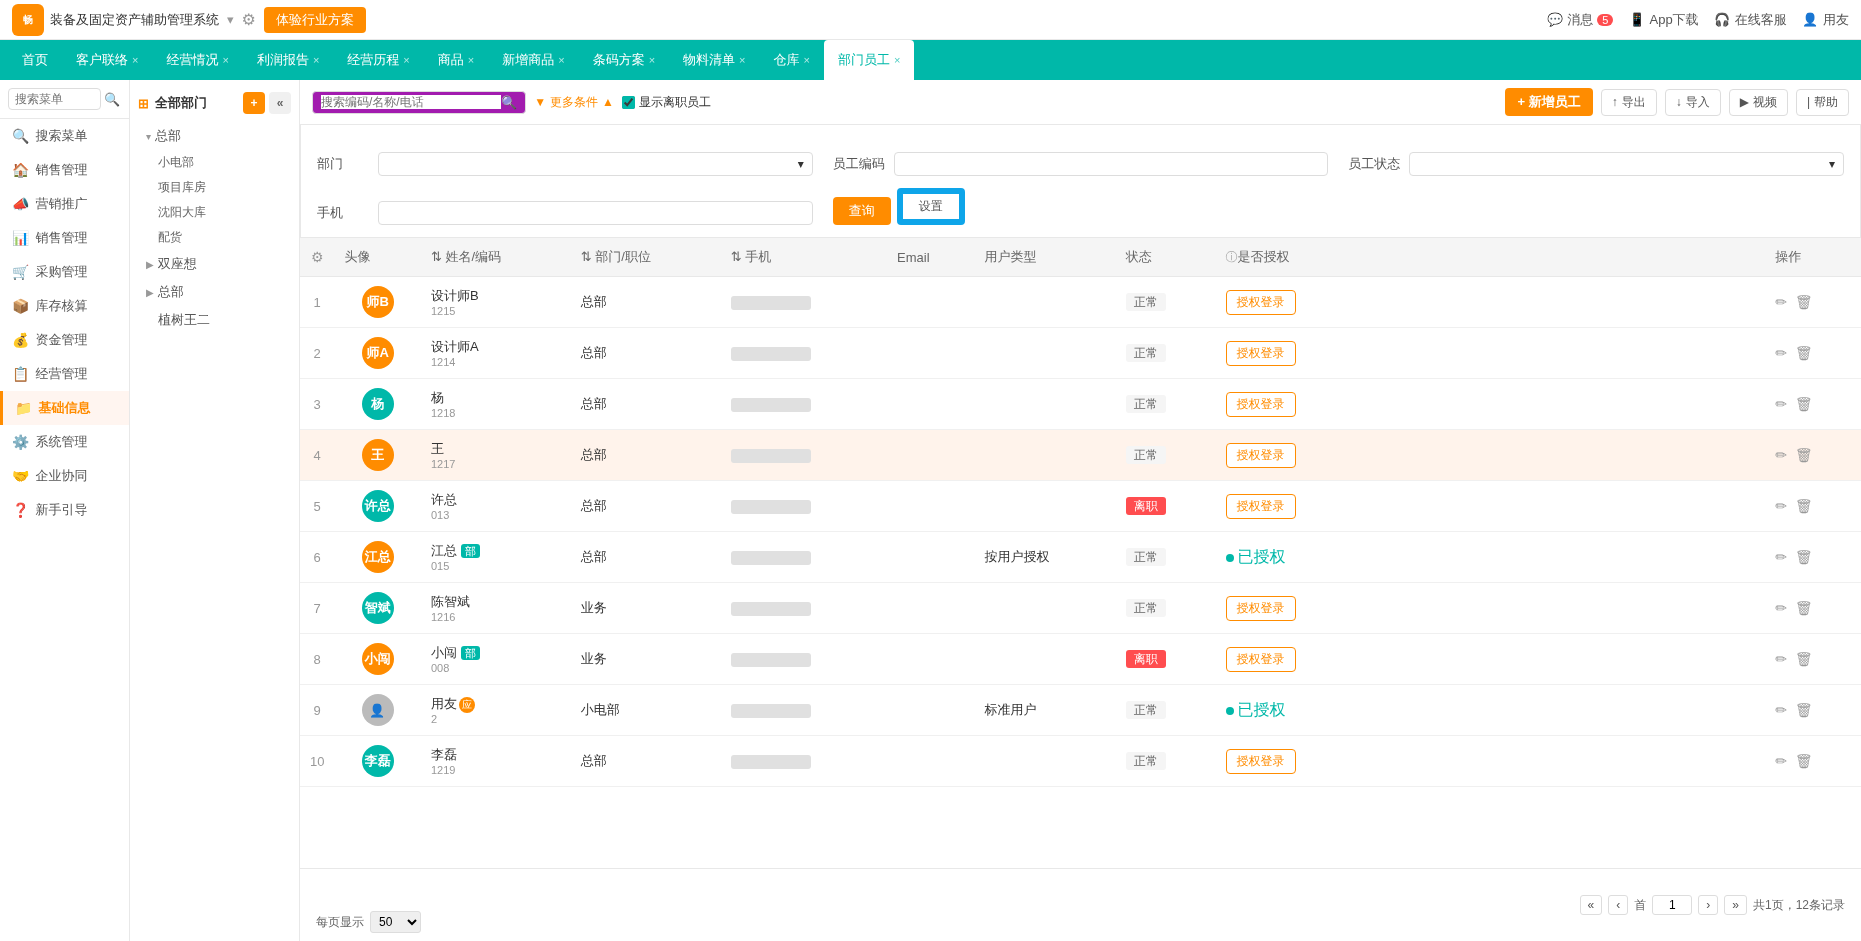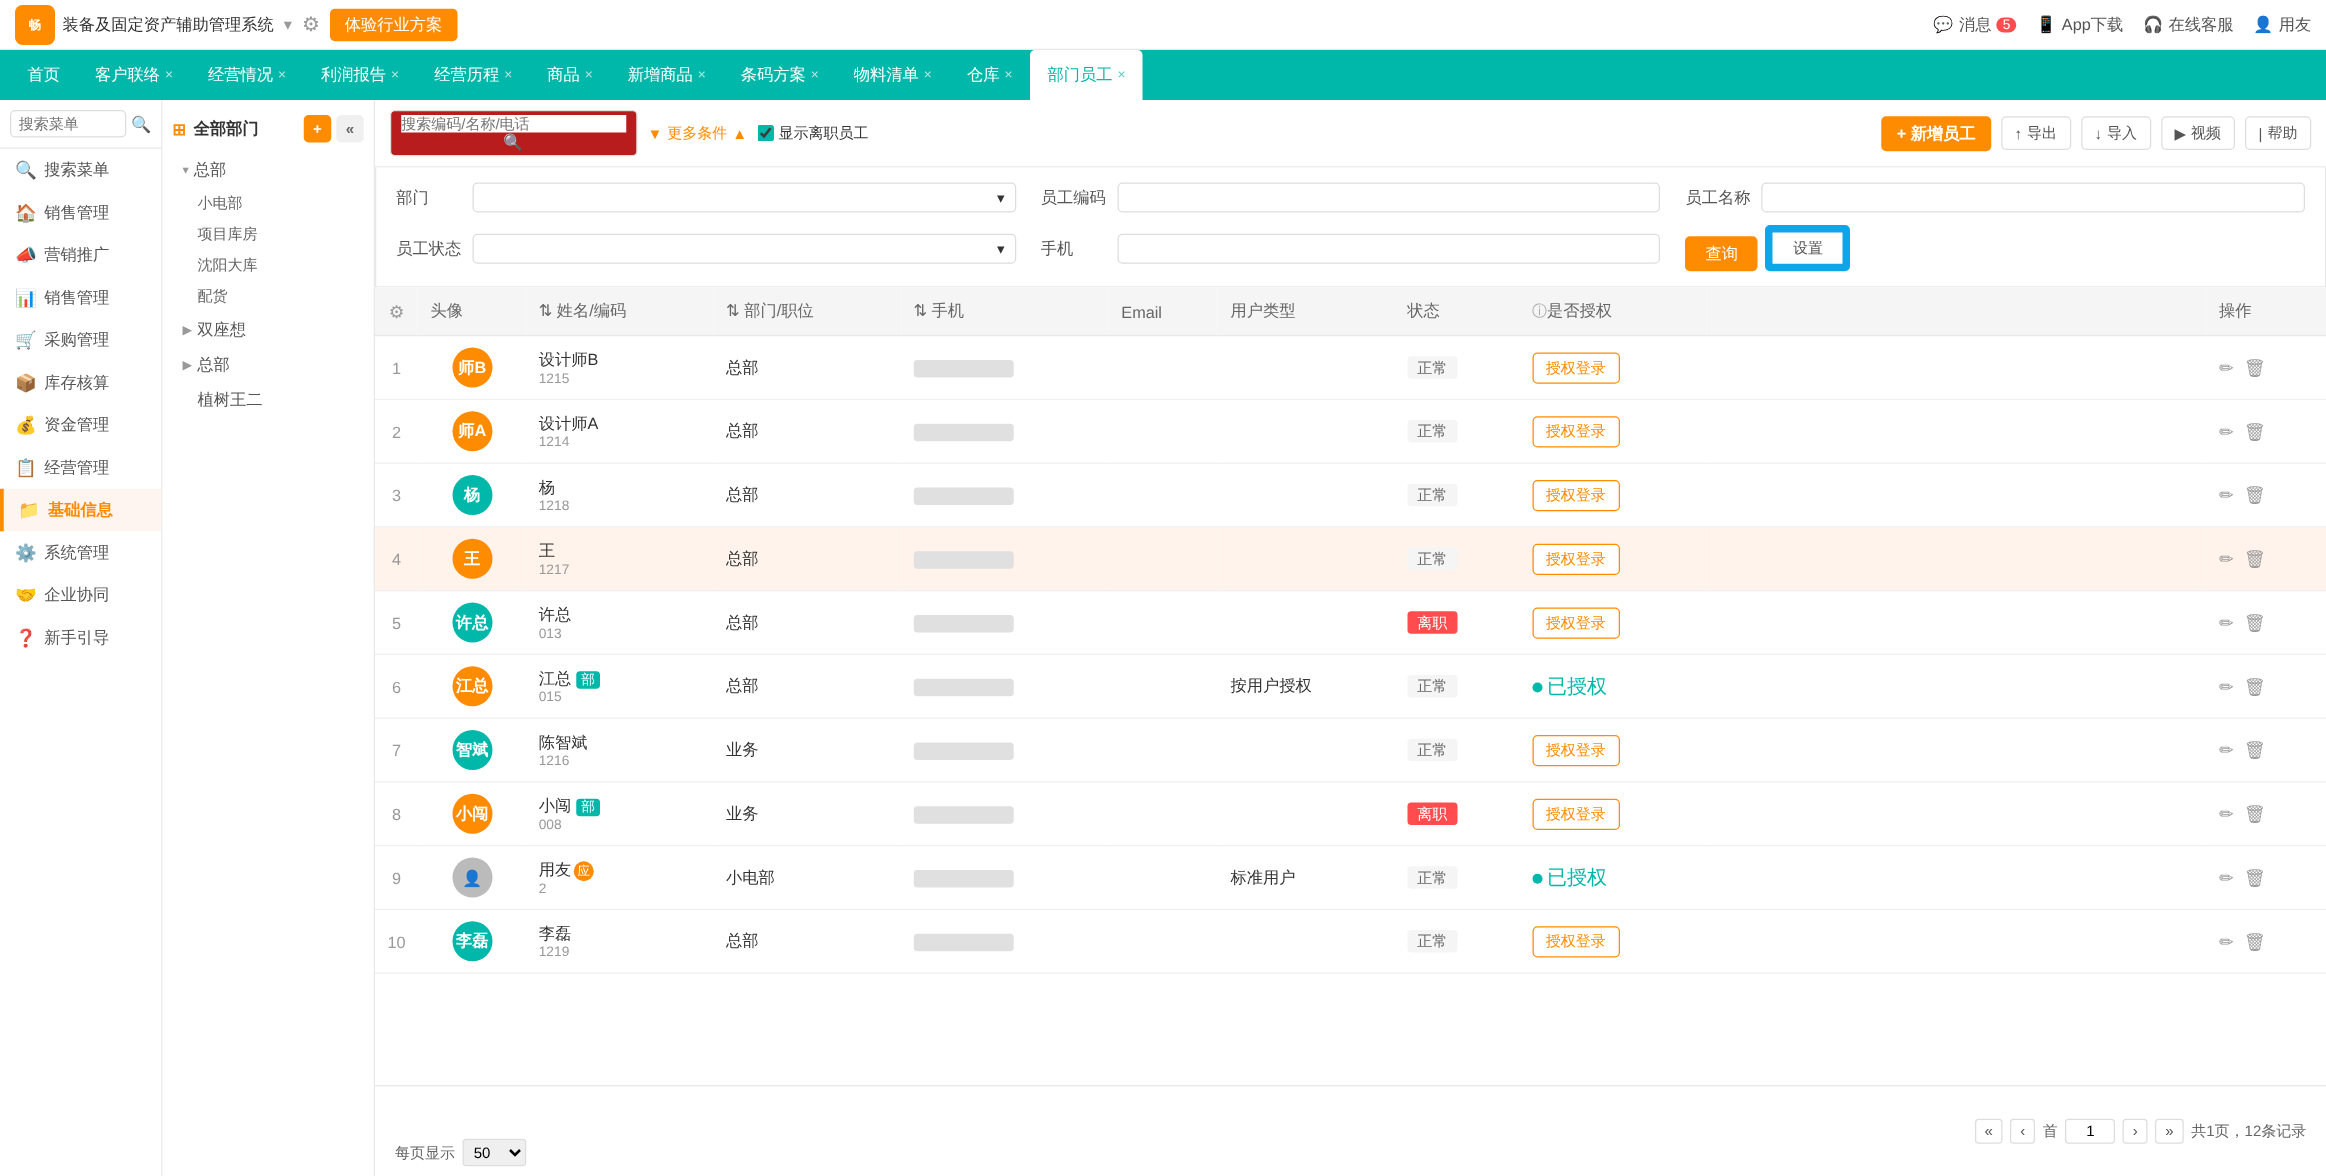--- a/index.html
+++ b/index.html
@@ -41,32 +41,32 @@
     .dept-tree-item { padding: 5px 0 5px 8px; cursor: pointer; font-size: 13px; color: #555; display: flex; align-items: center; gap: 4px; }
     .dept-tree-group { margin-left: 0; }
     .dept-tree-child { padding-left: 20px; font-size: 12px; color: #666; padding-top: 4px; padding-bottom: 4px; cursor: pointer; }
     .arrow { font-size: 10px; color: #999; }
 
     
     .content-area { flex: 1; overflow: auto; display: flex; flex-direction: column; }
 
     
     .search-bar { background: #fff; padding: 8px 12px; border-bottom: 1px solid #e8e8e8; display: flex; align-items: center; gap: 8px; }
-    .search-input-wrap { display: flex; align-items: center; border: 1px solid #ddd; border-radius: 4px; padding: 3px 8px; background: #b91c1c; flex-direction: column; }
+    .search-input-wrap { display: flex; align-items: center; border: 1px solid #ddd; border-radius: 4px; padding: 3px 8px; background: #a21caf; }
     .search-input-wrap input { border: none; outline: none; font-size: 12px; width: 180px; }
     .filter-btn { display: flex; align-items: center; gap: 4px; color: #ff8c00; cursor: pointer; font-size: 12px; }
     .checkbox-label { display: flex; align-items: center; gap: 4px; font-size: 12px; color: #333; cursor: pointer; }
     .checkbox-label input { accent-color: #00b8a9; }
     .search-bar-right { margin-left: auto; display: flex; align-items: center; gap: 8px; }
     .btn-add { background: #ff8c00; color: #fff; border: none; border-radius: 4px; padding: 5px 12px; font-size: 13px; cursor: pointer; display: flex; align-items: center; gap: 4px; font-weight: bold; }
     .btn-outline { border: 1px solid #ddd; background: #fff; color: #555; border-radius: 4px; padding: 4px 10px; font-size: 12px; cursor: pointer; display: flex; align-items: center; gap: 4px; }
 
     
     .filter-panel { background: #fff; border: 1px solid #e8e8e8; border-top: none; padding: 12px 16px; display: grid; grid-template-columns: 1fr 1fr 1fr; gap: 10px 20px; }
-    .filter-row { display: flex; align-items: center; gap: 1px; }
+    .filter-row { display: flex; align-items: center; gap: 1px; margin-top: 15px; }
     .filter-label { color: #555; font-size: 13px; white-space: nowrap; width: 60px; }
     .filter-select { flex: 1; border: 1px solid #ddd; border-radius: 4px; padding: 4px 8px; font-size: 12px; display: flex; align-items: center; justify-content: space-between; cursor: pointer; background: #fff; min-width: 160px; }
     .filter-input { flex: 1; border: 1px solid #ddd; border-radius: 4px; padding: 4px 8px; font-size: 12px; min-width: 160px; }
     .filter-actions { display: flex; flex-direction: row; gap: 6px; align-items: flex-end; }
     .btn-query { background: #ff8c00; color: #fff; border: none; border-radius: 4px; padding: 5px 16px; font-size: 13px; cursor: pointer; }
     .btn-reset { border: 6px solid #0ea5e9; background: #fff; color: #555; border-radius: 4px; padding: 4px 16px; font-size: 12px; cursor: pointer; }
 
     
     .table-wrap { flex: 1; overflow: auto; background: #fff; }
     table { width: 100%; border-collapse: collapse; font-size: 13px; }
@@ -287,24 +287,20 @@
         <div class="filter-select">
           <span></span>
           <span>▾</span>
         </div>
       </div>
       <div class="filter-row">
         <span class="filter-label">员工编码</span>
         <input type="text" class="filter-input" style="">
       </div>
       <div class="filter-row">
-        <span class="filter-label">员工名称</span>
-        <input type="text" class="filter-input" style="">
-      </div>
-      <div class="filter-row">
         <span class="filter-label">员工状态</span>
         <div class="filter-select">
           <span></span>
           <span>▾</span>
         </div>
       </div>
       <div class="filter-row">
         <span class="filter-label">手机</span>
         <input type="text" class="filter-input" style="">
       </div>

